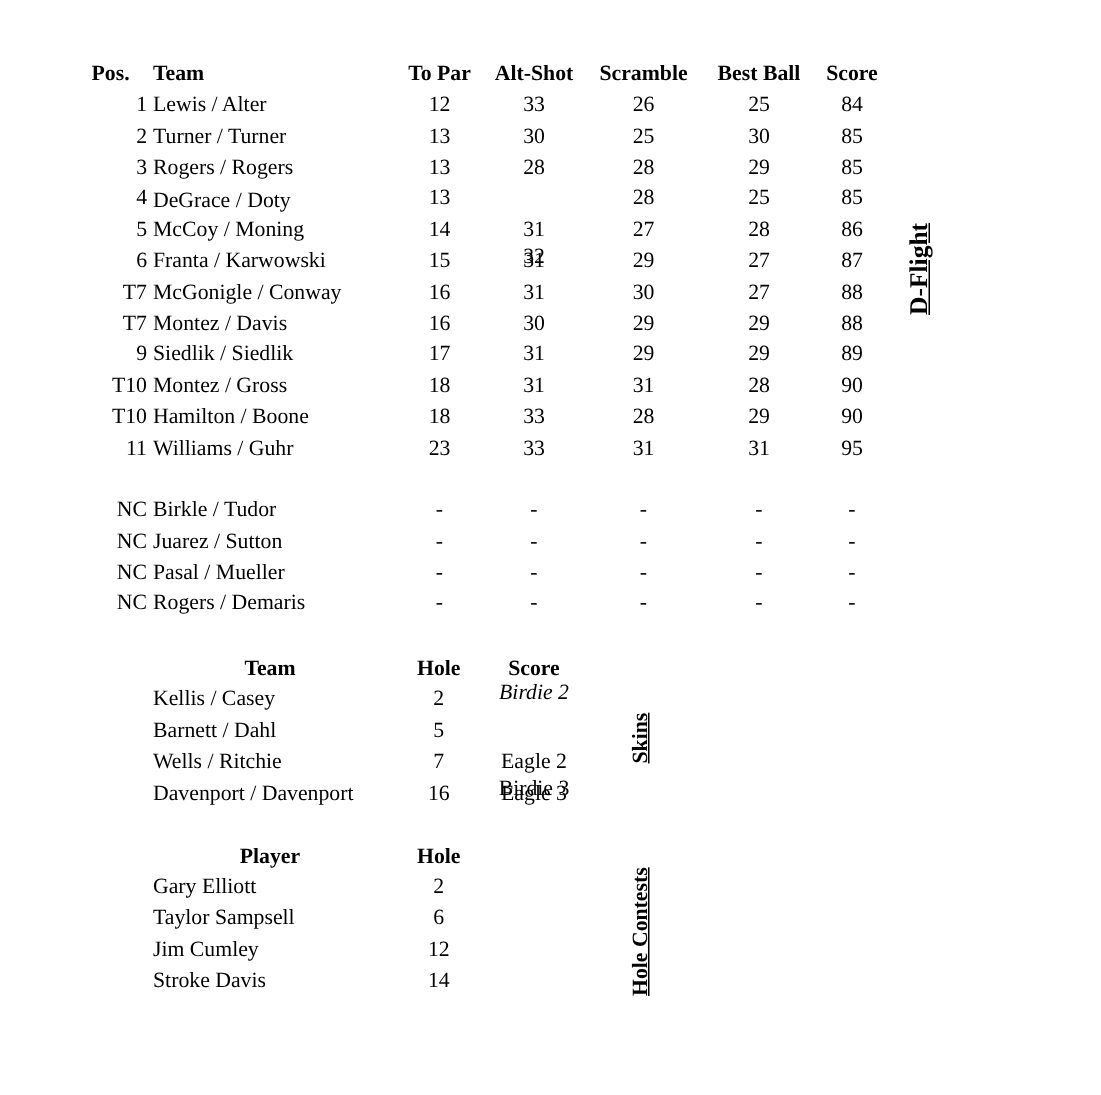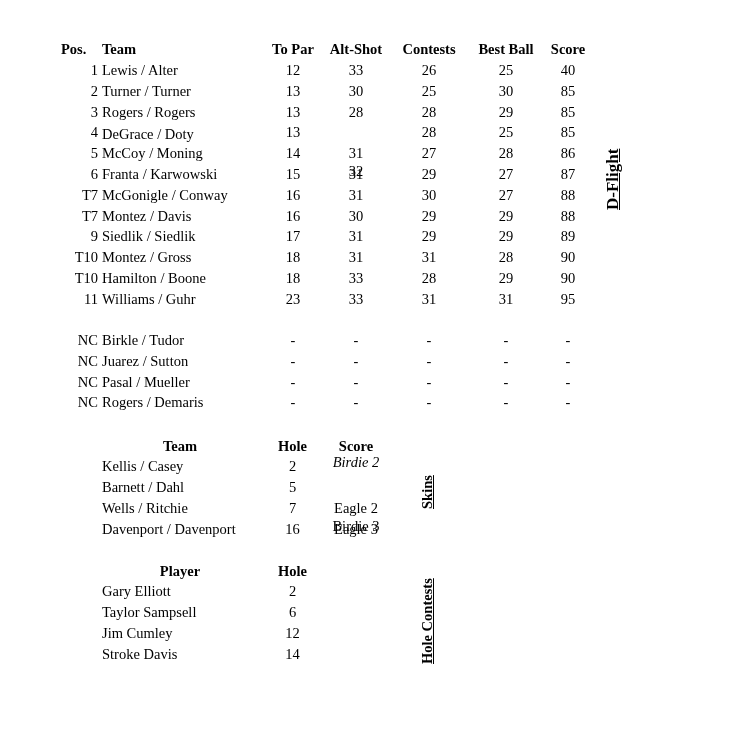--- a/index.html
+++ b/index.html
@@ -18,30 +18,30 @@
   }
 </style>
 </head>
 <body>
 
 <div id="doc">
     <div class="abs bold " style="left: 61px; top: 41px; width: 60px;">Pos.</div>
     <div class="abs bold " style="left: 102px; top: 41px; width: 80px;">Team</div>
     <div class="abs bold c" style="left: 268px; top: 41px; width: 50px;">To Par</div>
     <div class="abs bold c" style="left: 326px; top: 41px; width: 60px;">Alt-Shot</div>
-    <div class="abs bold c" style="left: 394px; top: 41px; width: 70px;">Contests</div>
+    <div class="abs bold c" style="left: 394px; top: 41px; width: 70px;">Scramble</div>
     <div class="abs bold c" style="left: 474px; top: 41px; width: 64px;">Best Ball</div>
     <div class="abs bold c" style="left: 546px; top: 41px; width: 44px;">Score</div>
     <div class="abs r" style="left: 61px; top: 62px; width: 37px;">1</div>
     <div class="abs " style="left: 102px; top: 62px; width: 160px;">Lewis / Alter</div>
     <div class="abs c" style="left: 268px; top: 62px; width: 50px;">12</div>
     <div class="abs c" style="left: 326px; top: 62px; width: 60px;">33</div>
     <div class="abs c" style="left: 394px; top: 62px; width: 70px;">26</div>
     <div class="abs c" style="left: 474px; top: 62px; width: 64px;">25</div>
-    <div class="abs c" style="left: 546px; top: 62px; width: 44px;">40</div>
+    <div class="abs c" style="left: 546px; top: 62px; width: 44px;">84</div>
     <div class="abs r" style="left: 61px; top: 82.8px; width: 37px;">2</div>
     <div class="abs " style="left: 102px; top: 82.8px; width: 160px;">Turner / Turner</div>
     <div class="abs c" style="left: 268px; top: 82.8px; width: 50px;">13</div>
     <div class="abs c" style="left: 326px; top: 82.8px; width: 60px;">30</div>
     <div class="abs c" style="left: 394px; top: 82.8px; width: 70px;">25</div>
     <div class="abs c" style="left: 474px; top: 82.8px; width: 64px;">30</div>
     <div class="abs c" style="left: 546px; top: 82.8px; width: 44px;">85</div>
     <div class="abs r" style="left: 61px; top: 103.6px; width: 37px;">3</div>
     <div class="abs " style="left: 102px; top: 103.6px; width: 160px;">Rogers / Rogers</div>
     <div class="abs c" style="left: 268px; top: 103.6px; width: 50px;">13</div>

